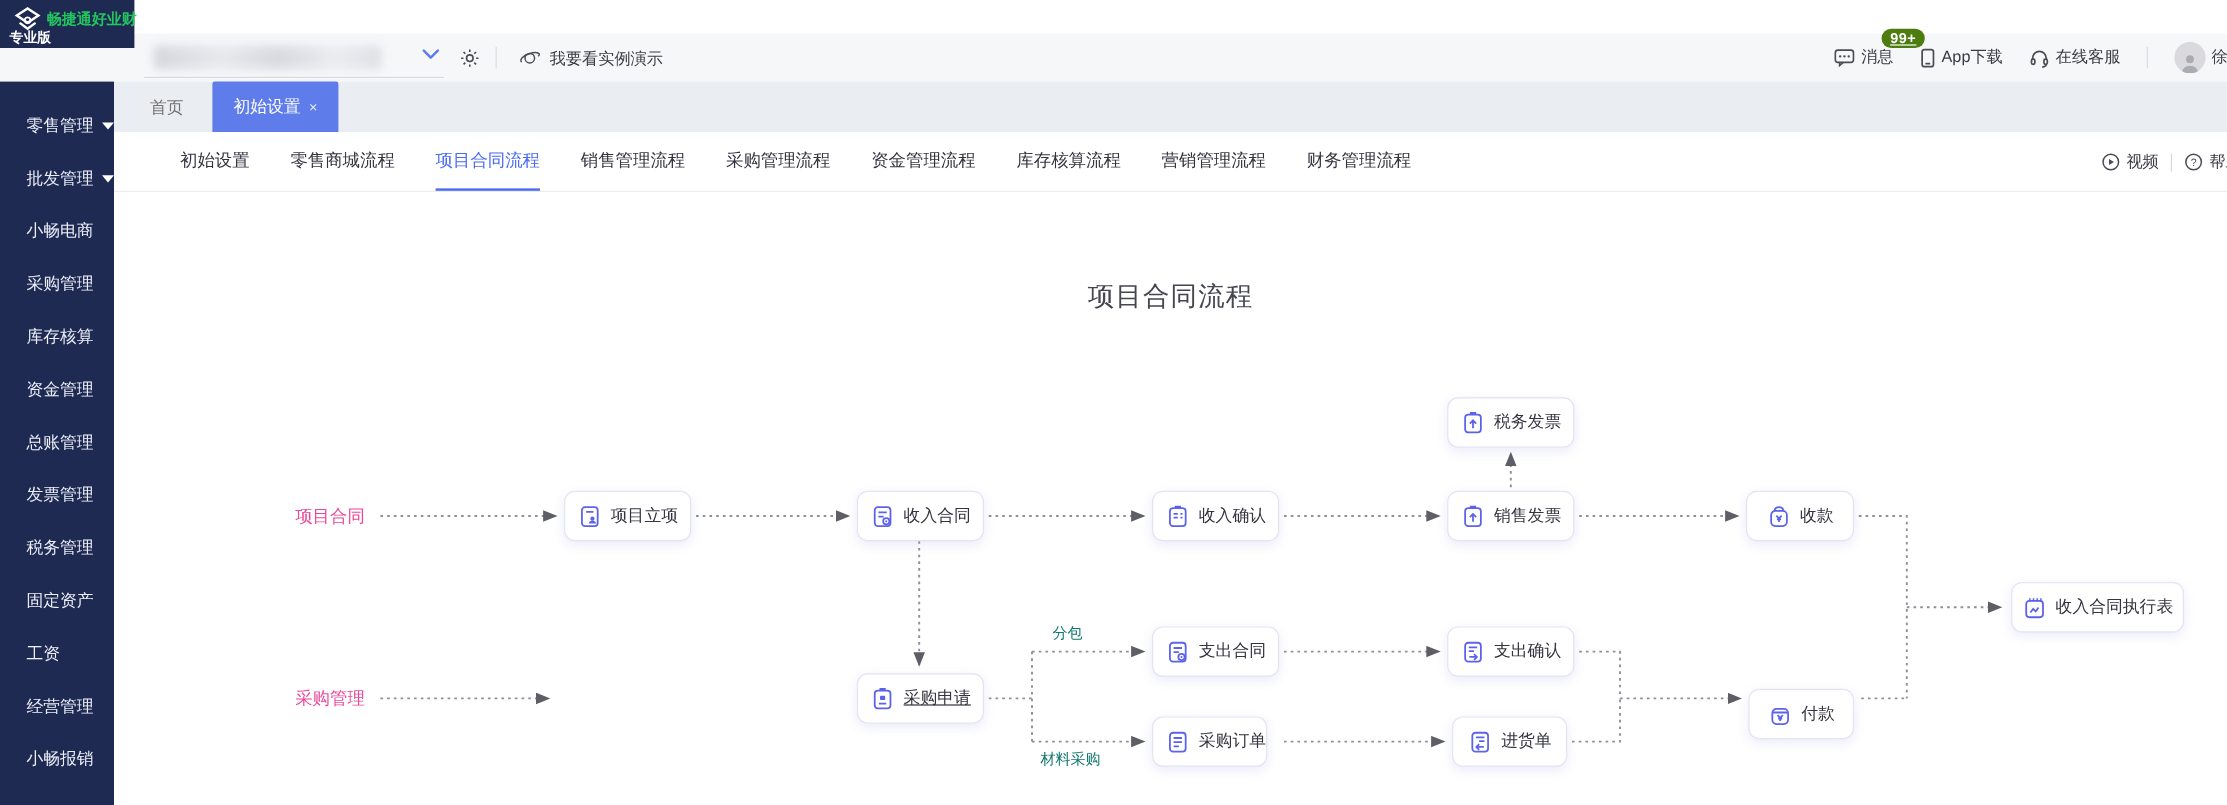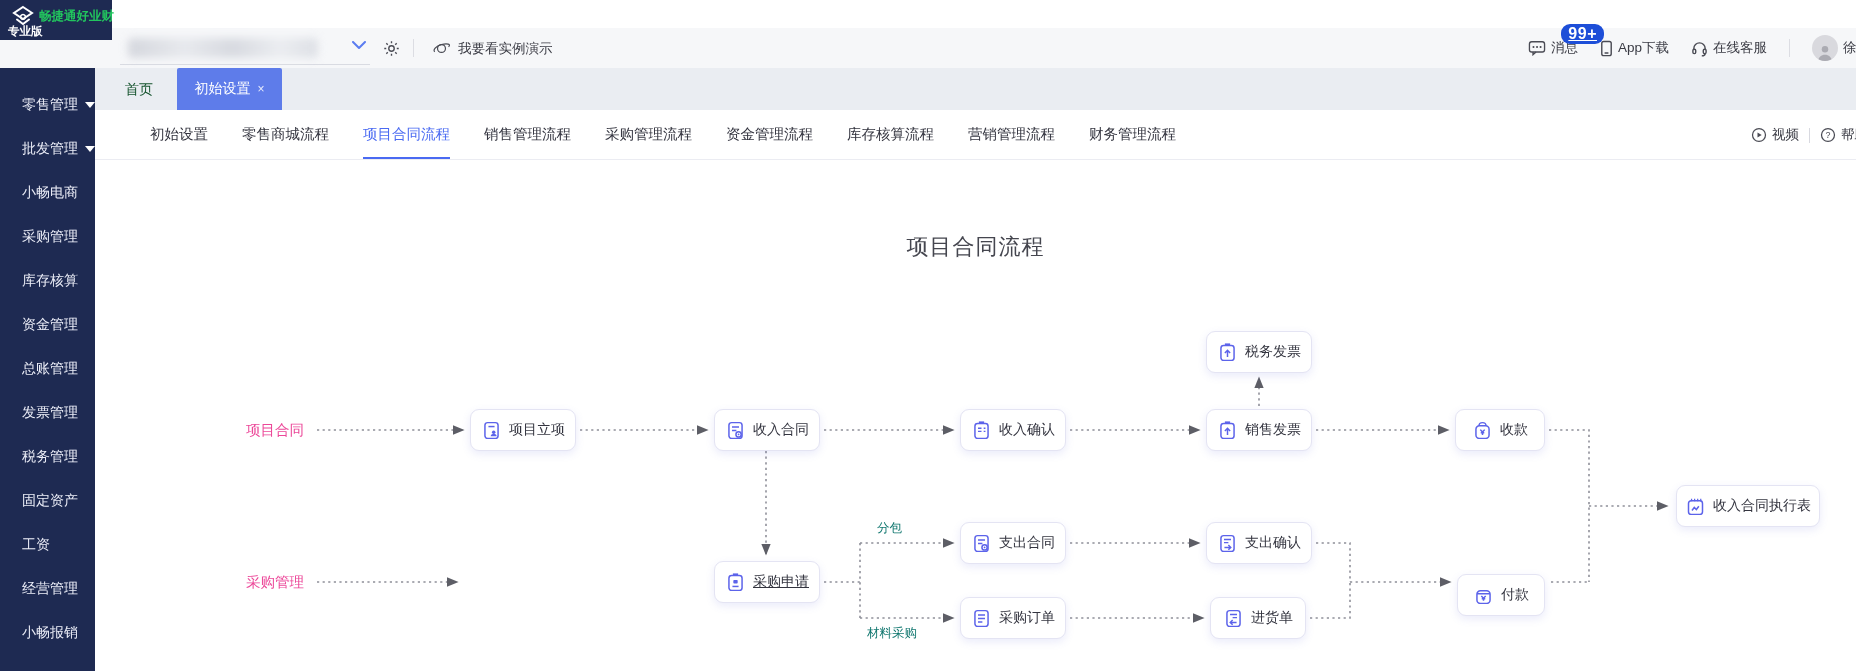--- a/index.html
+++ b/index.html
@@ -18,26 +18,26 @@
   .blurbox{position:absolute;left:8px;top:6px;width:190px;height:20px;border-radius:4px;
            background:linear-gradient(90deg,#c9ccd4 0%,#e3e5ea 30%,#cdd0d8 55%,#e8eaee 80%,#d5d8df 100%);
            filter:blur(4px);opacity:.75;}
   .chev{position:absolute;right:4px;top:9px;}
   .hicon{position:absolute;top:12px;}
   .hdivider{position:absolute;top:11px;width:1px;height:18px;background:#dcdde3;}
   .demo{position:absolute;left:458px;top:12px;font-size:13.5px;color:#3a3b44;white-space:nowrap;cursor:pointer;}
   .hright{position:absolute;right:-14px;top:0;height:40px;display:flex;align-items:center;gap:22px;}
   .hitem{display:flex;align-items:center;gap:5px;font-size:13.5px;color:#3a3b44;white-space:nowrap;cursor:pointer;}
   .msgwrap{position:relative;}
-  .badge{position:absolute;top:-15px;right:-26px;background:#1d4ed8;color:#fff;font-size:16px;
+  .badge{position:absolute;top:-15px;right:-26px;background:#4d7c0f;color:#fff;font-size:12px;
          padding:1px 7px;border-radius:9px;font-weight:bold;letter-spacing:.5px;text-decoration:underline;}
   .avatar{width:26px;height:26px;border-radius:50%;background:#d9d9de;display:flex;align-items:flex-end;justify-content:center;overflow:hidden;}
   
   .tabstrip{position:absolute;left:95px;top:68px;width:1761px;height:42px;background:#eaedf2;}
-  .tab-home{position:absolute;left:15px;top:0;height:42px;line-height:42px;font-size:14px;color:#14532d;padding:0 15px;cursor:pointer;}
+  .tab-home{position:absolute;left:15px;top:0;height:42px;line-height:42px;font-size:14px;color:#737373;padding:0 15px;cursor:pointer;}
   .tab-active{position:absolute;left:82px;top:0;height:42px;width:105px;background:#5e7cea;color:#fff;
               display:flex;align-items:center;justify-content:center;gap:7px;font-size:14px;cursor:pointer;border-radius:2px 2px 0 0;}
   .tab-close{font-size:12px;opacity:.85;cursor:pointer;}
   
   .sidebar{position:absolute;left:0;top:68px;width:95px;bottom:0;background:#1e2a52;z-index:4;}
   .side-item{position:relative;height:44px;line-height:44px;padding-left:22px;color:#eceef8;font-size:14px;cursor:pointer;white-space:nowrap;}
   .side-item:first-child{margin-top:14px;}
   .caret{display:inline-block;width:0;height:0;border-left:5px solid transparent;border-right:5px solid transparent;
          border-top:6px solid #ffffff;margin-left:7px;vertical-align:middle;}
   
@@ -331,21 +331,21 @@
     <span class="nicon">
       <svg width="21" height="21" viewBox="0 0 24 24" fill="none" stroke="#5c63ea" stroke-width="1.7">
         <rect x="4.5" y="3" width="15" height="18" rx="3"></rect>
           <path d="M8 7.5h8M8 11h5"></path>
         <path d="M8.5 16.5h7M13 13.8l2.7 2.7-2.7 2.7"></path>
       </svg>
     </span>
     <span>支出确认</span>
   </div>
 
-  <div class="node" style="left:865px;top:487px;width:106px;">
+  <div class="node" style="left:865px;top:487px;width:96px;justify-content:flex-end;">
     <span class="nicon">
       <svg width="21" height="21" viewBox="0 0 24 24" fill="none" stroke="#5c63ea" stroke-width="1.7">
         <rect x="4.5" y="3" width="15" height="18" rx="3"></rect>
         <path d="M8 8h8M8 12h8M8 16h5"></path>
           <path d="M8 8h.01M8 12h.01" stroke-width="2.4"></path>
       </svg>
     </span>
     <span>采购订单</span>
   </div>
 

